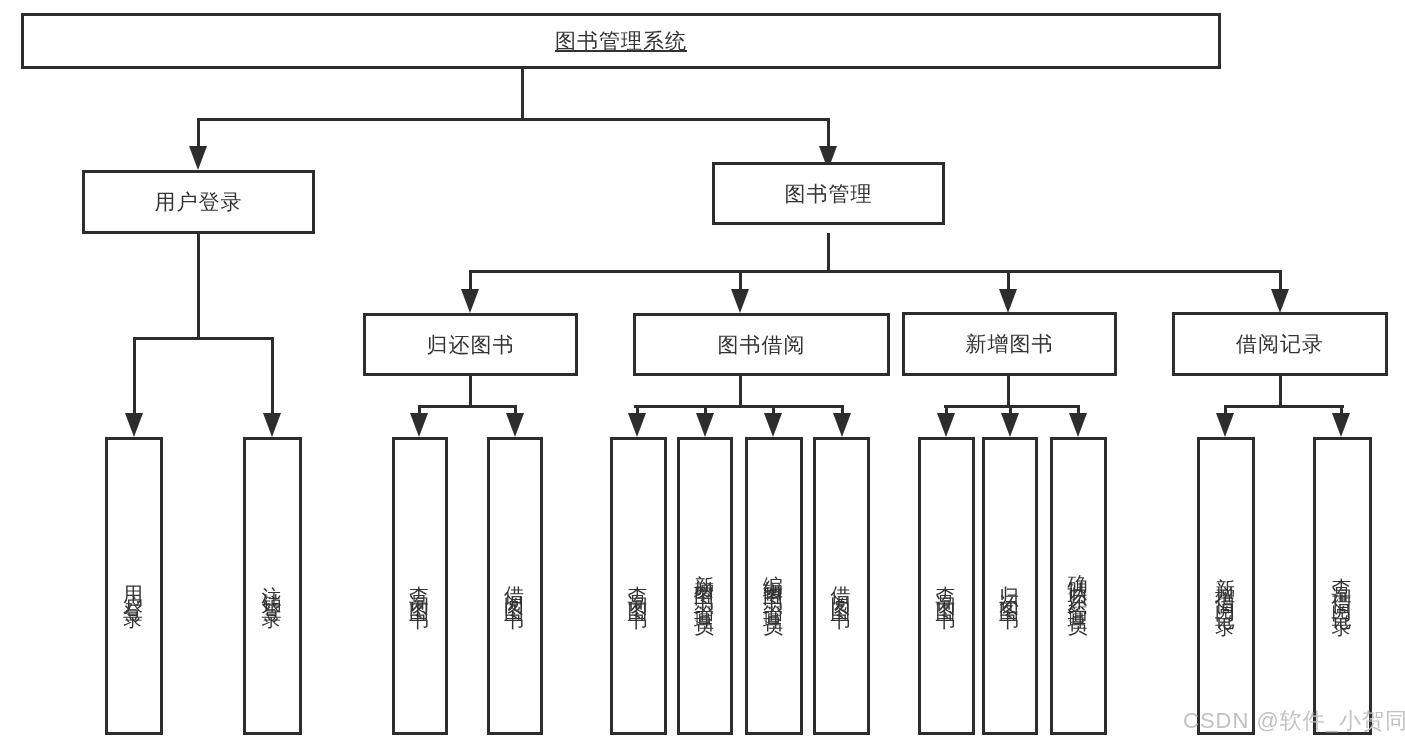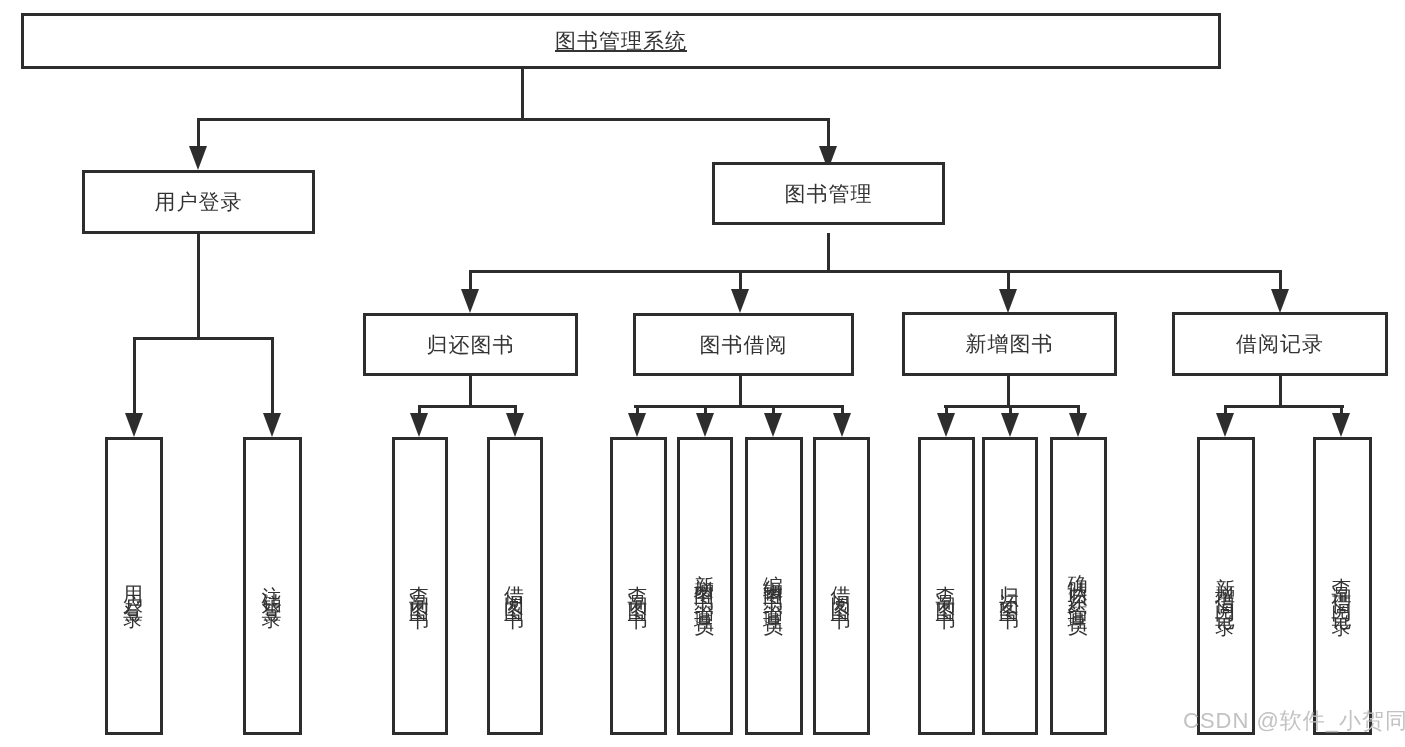--- a/index.html
+++ b/index.html
@@ -64,21 +64,21 @@
 <body>
 
 <div class="canvas">
 
   <div class="hbox" style="left:21px; top:13px; width:1200px; height:56px;text-decoration:underline;">图书管理系统</div>
 
   <div class="hbox" style="left:82px; top:170px; width:233px; height:64px;">用户登录</div>
   <div class="hbox" style="left:712px; top:162px; width:233px; height:63px;">图书管理</div>
 
   <div class="hbox" style="left:363px; top:313px; width:215px; height:63px;">归还图书</div>
-  <div class="hbox" style="left:633px; top:313px; width:221px; height:63px;">图书借阅</div>
+  <div class="hbox" style="left:633px; top:313px; width:257px; height:63px;">图书借阅</div>
   <div class="hbox" style="left:902px; top:312px; width:215px; height:64px;">新增图书</div>
   <div class="hbox" style="left:1172px; top:312px; width:216px; height:64px;">借阅记录</div>
 
   <div class="leaf" style="left:105px; top:437px; width:58px; height:298px;">用户登录</div>
   <div class="leaf" style="left:243px; top:437px; width:59px; height:298px;">注销登录</div>
 
   <div class="leaf" style="left:392px; top:437px; width:56px; height:298px;">查询图书</div>
   <div class="leaf" style="left:487px; top:437px; width:56px; height:298px;">借阅图书</div>
 
   <div class="leaf" style="left:610px; top:437px; width:57px; height:298px;">查询图书</div>

